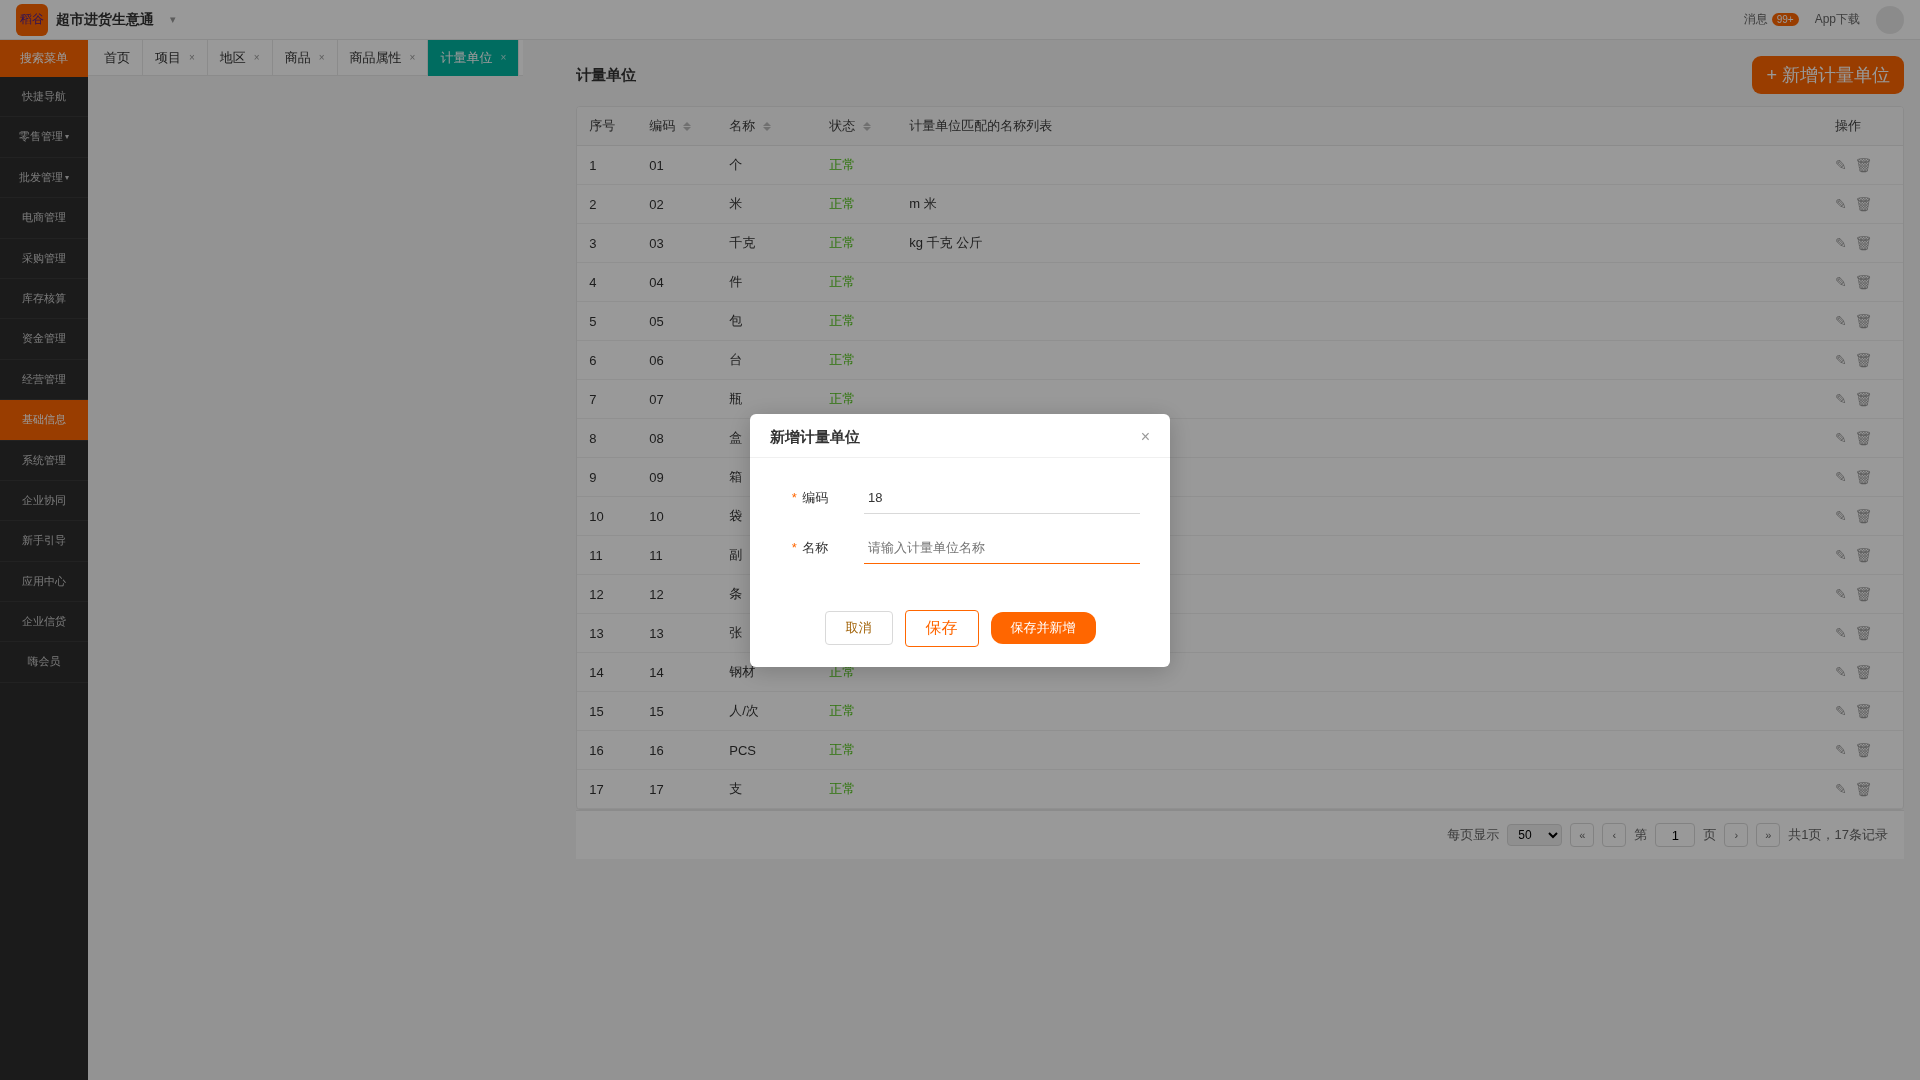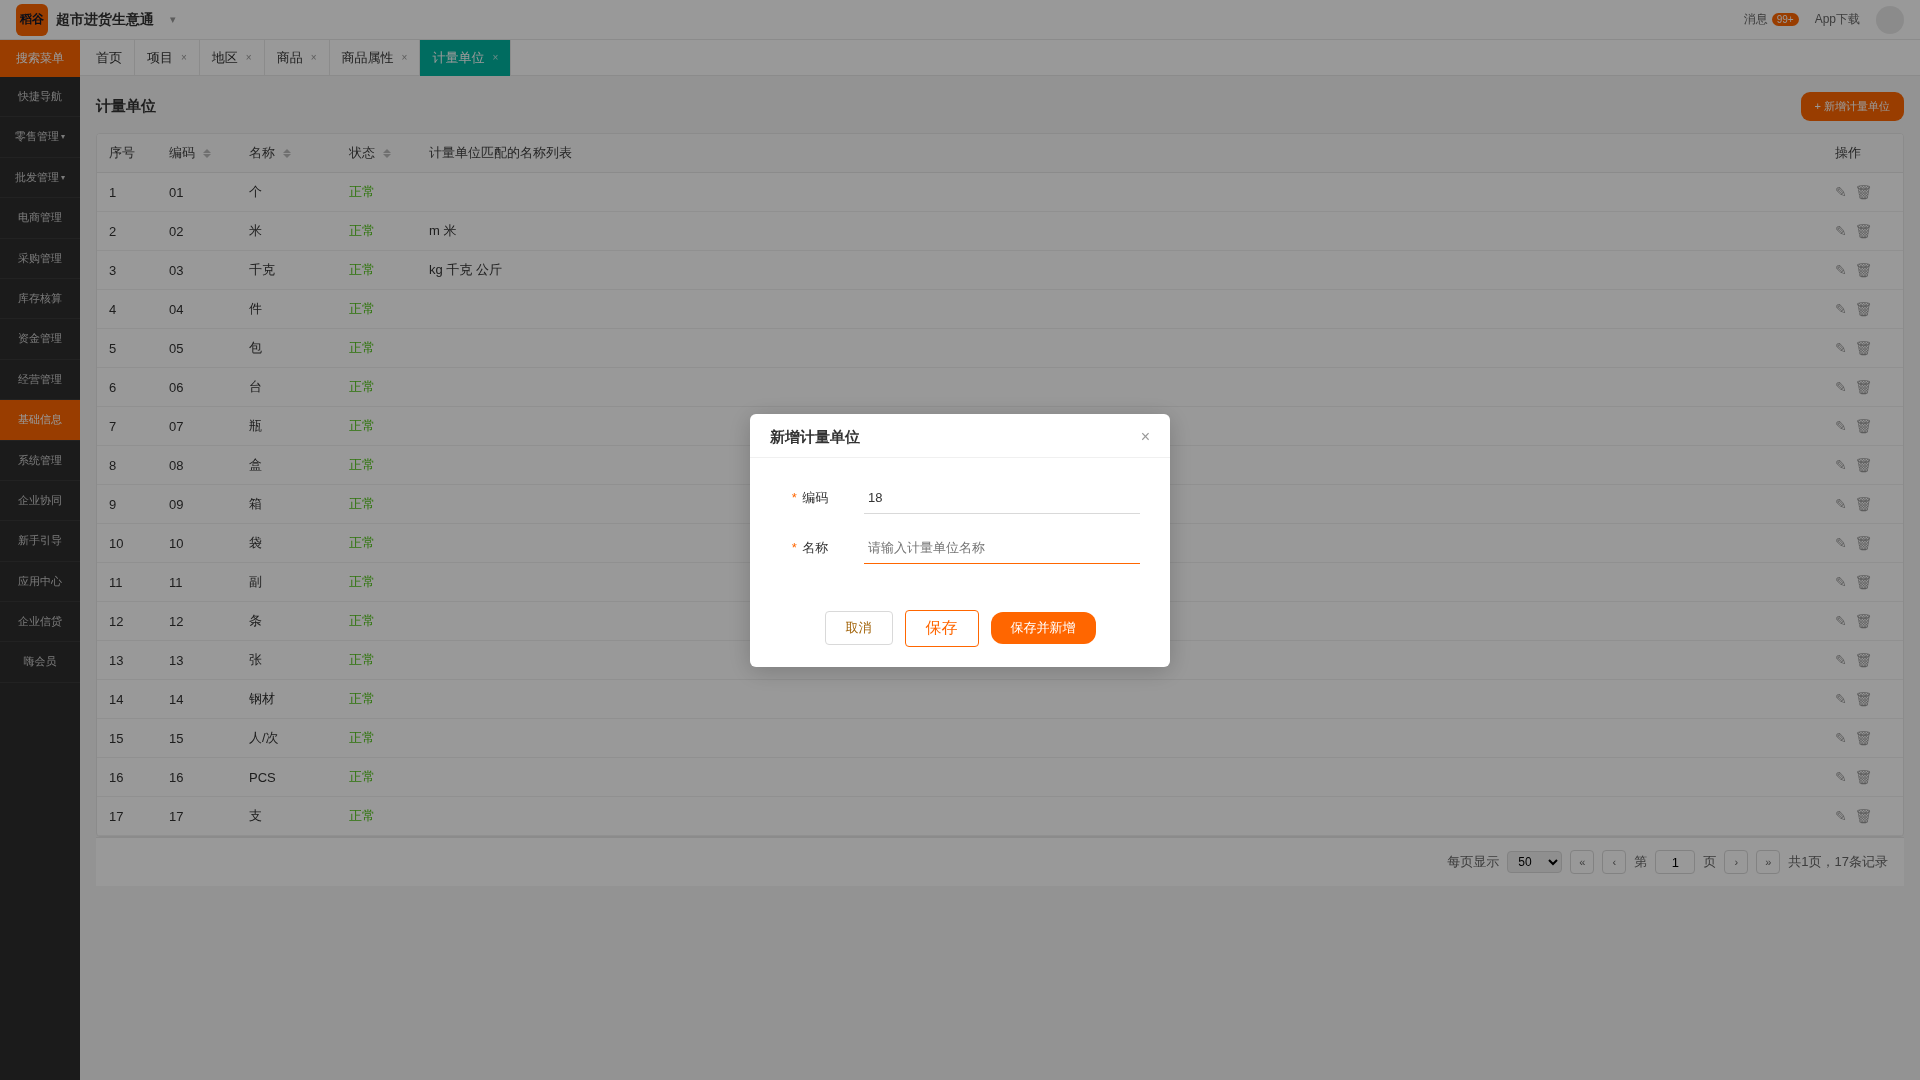--- a/index.html
+++ b/index.html
@@ -21,22 +21,22 @@
       gap: 8px;
     }
     .logo-icon {
       width: 32px;
       height: 32px;
       background: #f60;
       border-radius: 6px;
       display: flex;
       align-items: center;
       justify-content: center;
-      color: #0f172a;
-      font-weight: bold;
+      color: #4c1d95;
+      font-weight: normal;
       font-size: 12px;
     }
     .logo-text {
       font-size: 14px;
       color: #333;
       font-weight: bold;
     }
     .header-right {
       display: flex;
       align-items: center;
@@ -65,21 +65,21 @@
     }
 
     
     .app-layout {
       display: flex;
       height: calc(1080px - 40px);
     }
 
     
     .sidebar {
-      width: 80px;
+      width: 88px;
       background: #2d2d2d;
       color: #ccc;
       display: flex;
       flex-direction: column;
       overflow: hidden;
     }
     .sidebar-search {
       padding: 10px 8px;
       background: #f60;
       color: #fff;
@@ -107,22 +107,23 @@
       gap: 2px;
     }
     .arrow-down {
       font-size: 8px;
     }
 
     
     .main-content {
       flex: 1;
       display: flex;
-      flex-direction: column;
+      flex-direction: row;
       overflow: hidden;
+      gap: 37px;
     }
 
     
     .tab-bar {
       height: 36px;
       background: #fff;
       border-bottom: 1px solid #e8e8e8;
       display: flex;
       align-items: center;
       padding: 0 4px;
@@ -170,21 +171,21 @@
       font-weight: bold;
       color: #333;
     }
     .add-btn {
       background: #f60;
       color: #fff;
       border: none;
       padding: 7px 14px;
       border-radius: 9px;
       cursor: pointer;
-      font-size: 11px;
+      font-size: 18px;
     }
 
     
     .data-table {
       width: 100%;
       background: #fff;
       border: 1px solid #e8e8e8;
       border-radius: 4px;
       overflow: hidden;
     }

